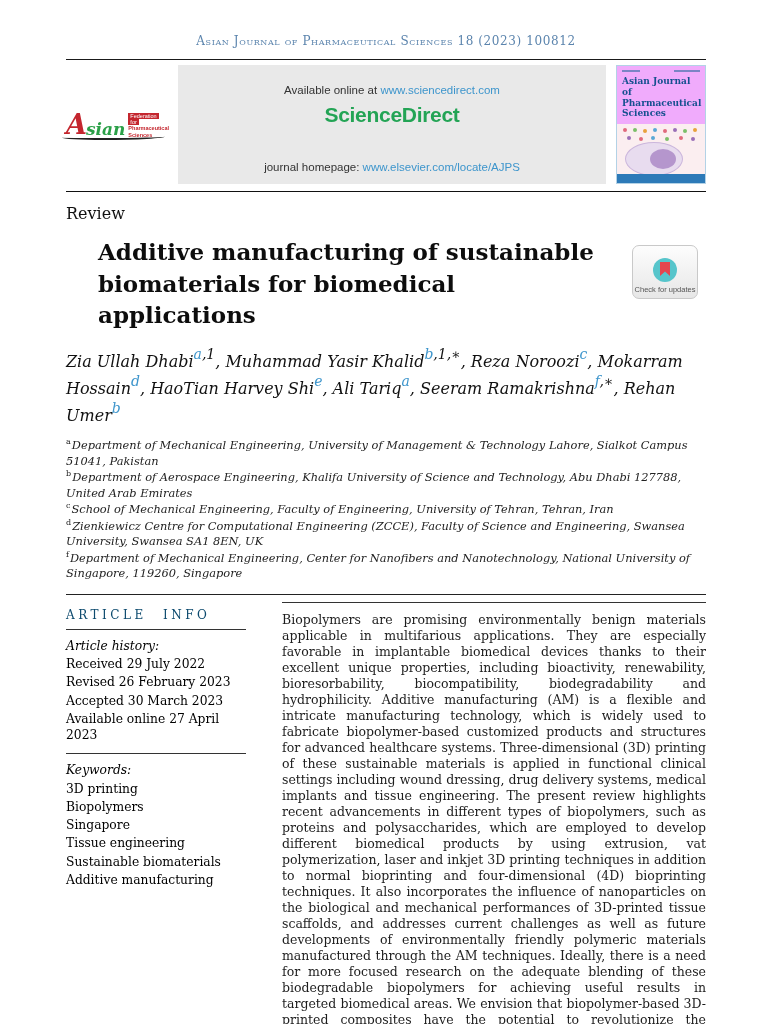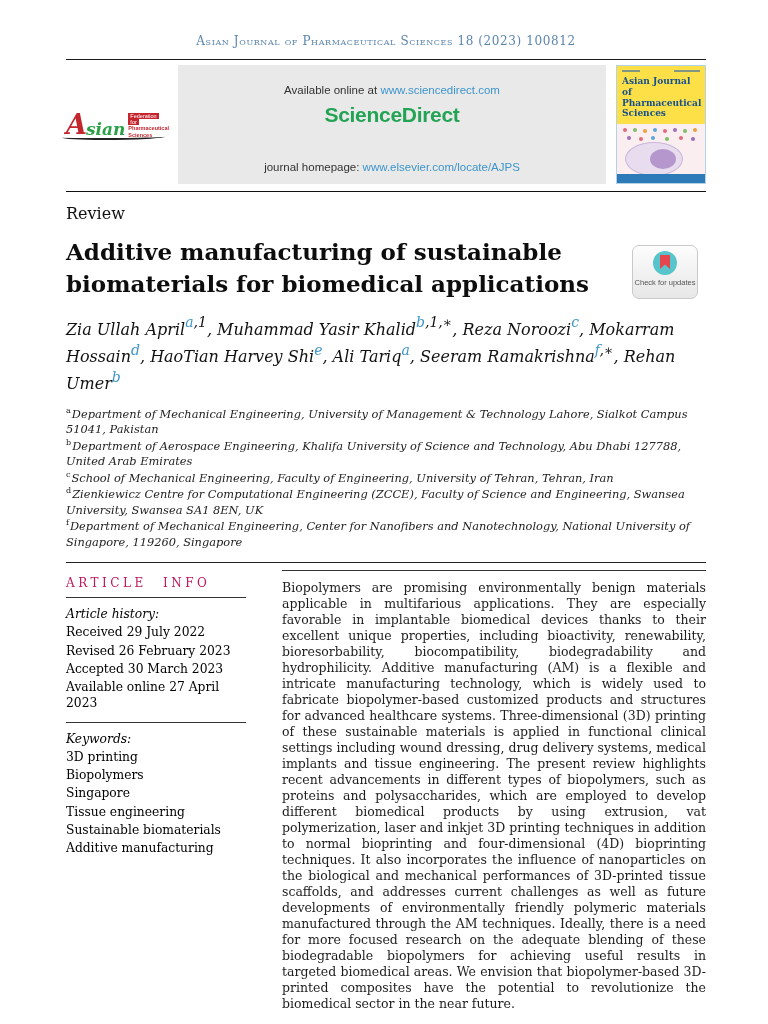--- a/index.html
+++ b/index.html
@@ -27,56 +27,56 @@
   .afps-swoosh { position:absolute; left:-4px; bottom:-2px; width:100%; height:6px; border-bottom:2px solid #222; border-radius:0 0 60% 40%; }
   .gray-banner {
     flex:1; margin:0 10px; background:#e9e9e9; position:relative;
     font-family:"Liberation Sans",sans-serif; text-align:center; padding-top:19px;
   }
   .avail-line { font-size:11.5px; color:#333; }
   .sd-logo { margin-top:7px; font-size:21px; font-weight:bold; color:#23a455; letter-spacing:-.3px; }
   .homepage-line { position:absolute; bottom:11px; width:100%; font-size:11.5px; color:#333; }
   a.link { color:#3d95cc; text-decoration:none; }
   
-  .cover { width:90px; height:119px; background:#fde047; border:1px solid #b3d2e6; padding:4px 5px; position:relative; overflow:hidden; }
+  .cover { width:90px; height:119px; background:#f0abfc; border:1px solid #b3d2e6; padding:4px 5px; position:relative; overflow:hidden; }
   .cover-microrow { display:flex; justify-content:space-between; }
   .cover-microrow i { display:block; height:2px; background:#3c6fa8; opacity:.65; }
   .cover-title { margin-top:4px; font-size:9px; font-weight:bold; color:#15508f; line-height:1.2; font-family:"DejaVu Serif",serif; }
   .cover-art { position:absolute; left:0; right:0; bottom:9px; top:58px; background:#fbeef0; }
   .cover-dots { position:absolute; top:4px; left:6px; width:4px; height:4px; border-radius:50%; background:#e06a7e;
     box-shadow:10px 0 0 #7bbf6a, 20px 1px 0 #e8a13c, 30px 0 0 #5aa7d6, 40px 1px 0 #e06a7e, 50px 0 0 #9a6fb8, 60px 1px 0 #7bbf6a, 70px 0 0 #e8a13c,
                4px 8px 0 #9a6fb8, 16px 9px 0 #e06a7e, 28px 8px 0 #5aa7d6, 42px 9px 0 #7bbf6a, 56px 8px 0 #e06a7e, 68px 9px 0 #9a6fb8; }
   .cover-cell { position:absolute; left:8px; top:18px; width:58px; height:34px; border-radius:50%; background:#e8dcef; border:1px solid #cbb6dc; }
   .cover-cell::after { content:""; position:absolute; right:6px; top:6px; width:26px; height:20px; border-radius:50%; background:#a884c4; opacity:.8; }
   .cover-strip { position:absolute; left:0; right:0; bottom:0; height:9px; background:#2d7ab8; }
   
   .rule-2 { border-top:1.8px solid #111; margin-top:7px; }
   .review-label { margin-top:12px; font-size:16px; color:#111; }
   .title-row { position:relative; margin-top:13px; padding-right:100px; }
-  .paper-title { font-size:23px; font-weight:bold; line-height:1.38; color:#0d0d0d; }
+  .paper-title { font-size:23px; font-weight:bold; line-height:1.38; color:#0d0d0d;margin-left:32px; }
   .check-badge {
     position:absolute; top:9px; right:8px; width:66px; height:54px; border:1px solid #c9c9c9; border-radius:7px;
-    background:linear-gradient(#fdfdfd,#e7e7e7); text-align:center; padding-top:5px; cursor:pointer;
+    background:linear-gradient(#fdfdfd,#e7e7e7); text-align:center; padding-top:12px; cursor:pointer;
   }
   .cb-circle { width:24px; height:24px; border-radius:50%; background:#57c5cb; margin:0 auto; position:relative; }
   .cb-mark { position:absolute; left:7px; top:4px; width:10px; height:14px; background:#e5464e;
     clip-path:polygon(0 0,100% 0,100% 100%,50% 68%,0 100%); }
   .cb-text { margin-top:3px; font-family:"Liberation Sans",sans-serif; font-size:7.5px; line-height:1.25; color:#555; }
   
   .authors { margin-top:15px; font-size:16px; font-style:italic; line-height:1.42; color:#111; width:640px; }
   .authors sup { font-size:14px; font-style:italic; position:relative; top:-1px; }
   .sup-link { color:#3d95cc; }
   .affiliations { margin-top:10px; font-size:11.4px; font-style:italic; line-height:1.37; color:#222; }
   .affiliations sup { font-size:8px; font-style:normal; margin-right:1px; }
   
   .rule-3 { border-top:1.2px solid #222; margin-top:12px; }
   .cols { display:flex; }
   .col-left { width:180px; margin-right:36px; flex:none; }
   .col-right { flex:1; }
-  .sec-head { margin-top:13px; font-size:12px; letter-spacing:3.5px; word-spacing:9px; color:#be185d; }
+  .sec-head { margin-top:13px; font-size:12px; letter-spacing:3.5px; word-spacing:9px; color:#0c4a6e; }
   .head-rule { border-top:1.2px solid #333; margin-top:7px; }
   .info-block { margin-top:9px; font-size:12.3px; line-height:1.28; color:#000000; }
   .ital { font-style:italic; }
   .mid-rule { border-top:1.2px solid #333; margin:10px 0 9px 0; }
   .kw-item, .hist-item { margin-top:2.5px; }
   .abstract-text { margin-top:9px; font-size:12.5px; line-height:1.28; text-align:justify; color:#1d1d1d; }
   
   .seal { width:82px; height:82px; }
 </style>
 </head>
@@ -154,21 +154,21 @@
     <div class="paper-title">Additive manufacturing of sustainable biomaterials for biomedical applications</div>
     <div class="check-badge">
       <div class="cb-circle">
           <div class="cb-mark"></div>
         </div>
       <div class="cb-text">Check for updates</div>
     </div>
   </div>
 
   <div class="authors">
-    <span><span>Zia Ullah April</span><sup><span class="sup-link">a</span><span>,1</span></sup><span>, </span></span>
+    <span><span>Zia Ullah Dhabi</span><sup><span class="sup-link">a</span><span>,1</span></sup><span>, </span></span>
     <span><span>Muhammad Yasir Khalid</span><sup><span class="sup-link">b</span><span>,1,∗</span></sup><span>, </span></span>
     <span><span>Reza Noroozi</span><sup><span class="sup-link">c</span><span></span></sup><span>, </span></span>
     <span><span>Mokarram Hossain</span><sup><span class="sup-link">d</span><span></span></sup><span>,</span></span>
     <span><span>HaoTian Harvey Shi</span><sup><span class="sup-link">e</span><span></span></sup><span>, </span></span>
     <span><span>Ali Tariq</span><sup><span class="sup-link">a</span><span></span></sup><span>, </span></span>
     <span><span>Seeram Ramakrishna</span><sup><span class="sup-link">f</span><span>,∗</span></sup><span>, </span></span>
     <span><span>Rehan Umer</span><sup><span class="sup-link">b</span><span></span></sup><span></span></span>
   </div>
 
   <div class="affiliations">

